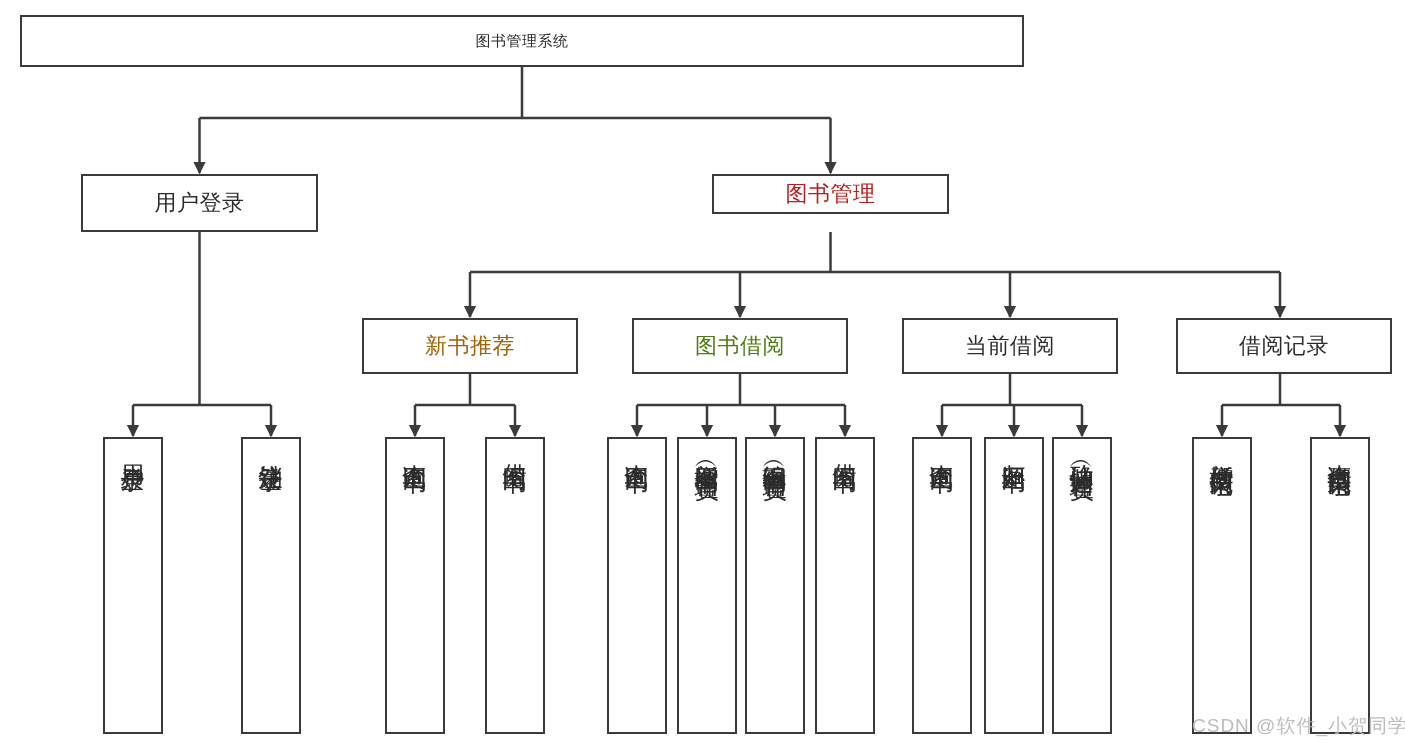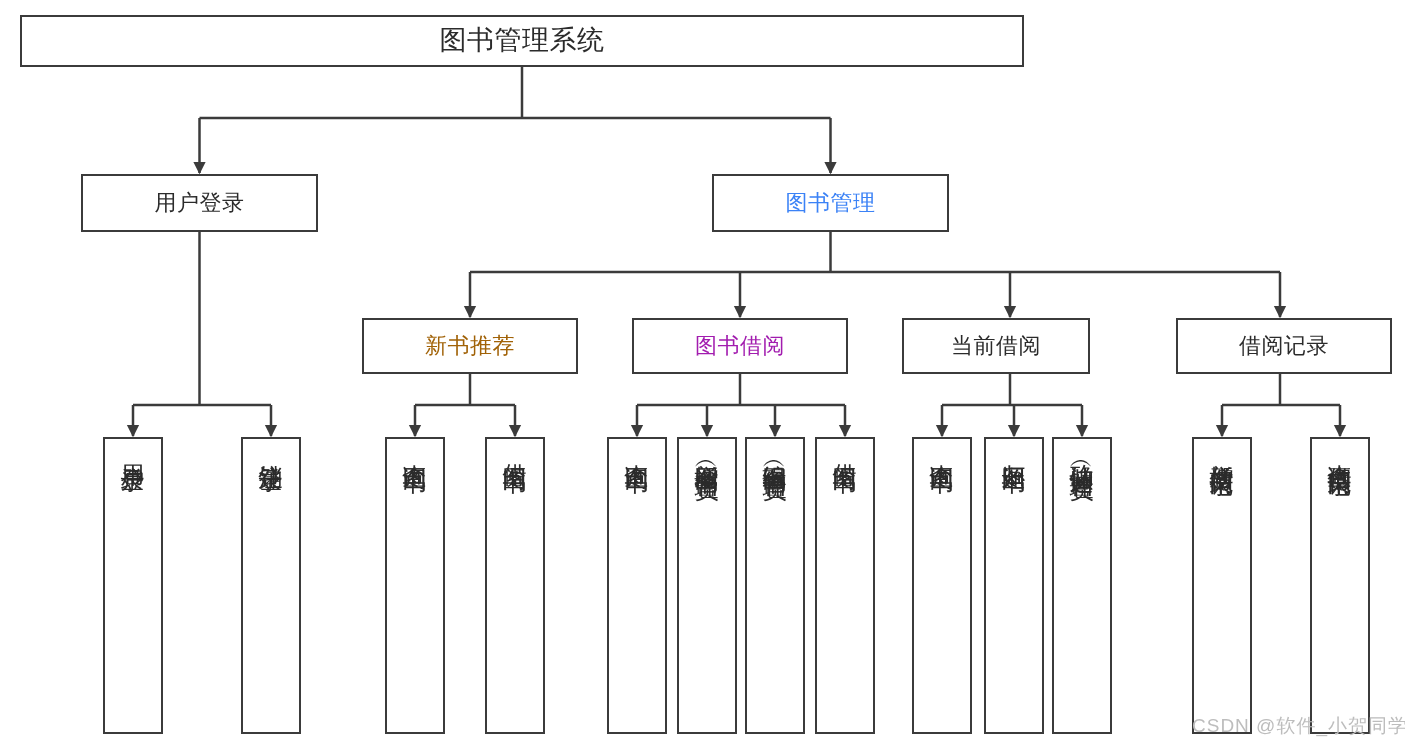--- a/index.html
+++ b/index.html
@@ -49,21 +49,21 @@
     align-items: flex-start;
     padding-top: 6px;
   }
   .node.vert .node-label {
     writing-mode: vertical-rl;
     text-orientation: upright;
     font-size: 24px;
     letter-spacing: 2px;
     line-height: 1.05;
   }
-  .node.root .node-label { font-size: 27px; }
+  .node.root .node-label { font-size: 15px; }
   .watermark {
     position: absolute;
     color: #bdbdbd;
     font-size: 19px;
     letter-spacing: 1px;
     z-index: 5;
     white-space: nowrap;
     font-family: "Liberation Sans", "DejaVu Sans", sans-serif;
   }
 </style>
@@ -114,30 +114,30 @@
       </g>
   </svg>
 
   <div id="node-layer">
       <div class="node horiz root" style="left: 20px; top: 15px; width: 1004px; height: 52px; border-color: rgb(59, 59, 59); background: rgb(255, 255, 255); color: rgb(43, 43, 43);">
         <span class="node-label">图书管理系统</span>
       </div>
       <div class="node horiz" style="left: 81px; top: 174px; width: 237px; height: 58px; border-color: rgb(59, 59, 59); background: rgb(255, 255, 255); color: rgb(43, 43, 43);">
         <span class="node-label">用户登录</span>
       </div>
-      <div class="node horiz" style="left: 712px; top: 174px; width: 237px; height: 58px; border-color: rgb(59, 59, 59); background: rgb(255, 255, 255); color: #3b82f6;">
+      <div class="node horiz" style="left: 712px; top: 174px; width: 237px; height: 40px; border-color: rgb(59, 59, 59); background: rgb(255, 255, 255); color: #b91c1c;">
         <span class="node-label">图书管理</span>
       </div>
       <div class="node horiz" style="left: 362px; top: 318px; width: 216px; height: 56px; border-color: rgb(59, 59, 59); background: rgb(255, 255, 255); color: #a16207;">
         <span class="node-label">新书推荐</span>
       </div>
-      <div class="node horiz" style="left: 632px; top: 318px; width: 216px; height: 56px; border-color: rgb(59, 59, 59); background: rgb(255, 255, 255); color: #a21caf;">
+      <div class="node horiz" style="left: 632px; top: 318px; width: 216px; height: 56px; border-color: rgb(59, 59, 59); background: rgb(255, 255, 255); color: #4d7c0f;">
         <span class="node-label">图书借阅</span>
       </div>
-      <div class="node horiz" style="left: 902px; top: 318px; width: 188px; height: 56px; border-color: rgb(59, 59, 59); background: rgb(255, 255, 255); color: rgb(43, 43, 43);">
+      <div class="node horiz" style="left: 902px; top: 318px; width: 216px; height: 56px; border-color: rgb(59, 59, 59); background: rgb(255, 255, 255); color: rgb(43, 43, 43);">
         <span class="node-label">当前借阅</span>
       </div>
       <div class="node horiz" style="left: 1176px; top: 318px; width: 216px; height: 56px; border-color: rgb(59, 59, 59); background: rgb(255, 255, 255); color: rgb(43, 43, 43);">
         <span class="node-label">借阅记录</span>
       </div>
       <div class="node vert" style="left: 103px; top: 437px; width: 60px; height: 297px; border-color: rgb(59, 59, 59); background: rgb(255, 255, 255); color: rgb(43, 43, 43);">
         <span class="node-label">用户登录</span>
       </div>
       <div class="node vert" style="left: 241px; top: 437px; width: 60px; height: 297px; border-color: rgb(59, 59, 59); background: rgb(255, 255, 255); color: rgb(43, 43, 43);">
         <span class="node-label">注销登录</span>

